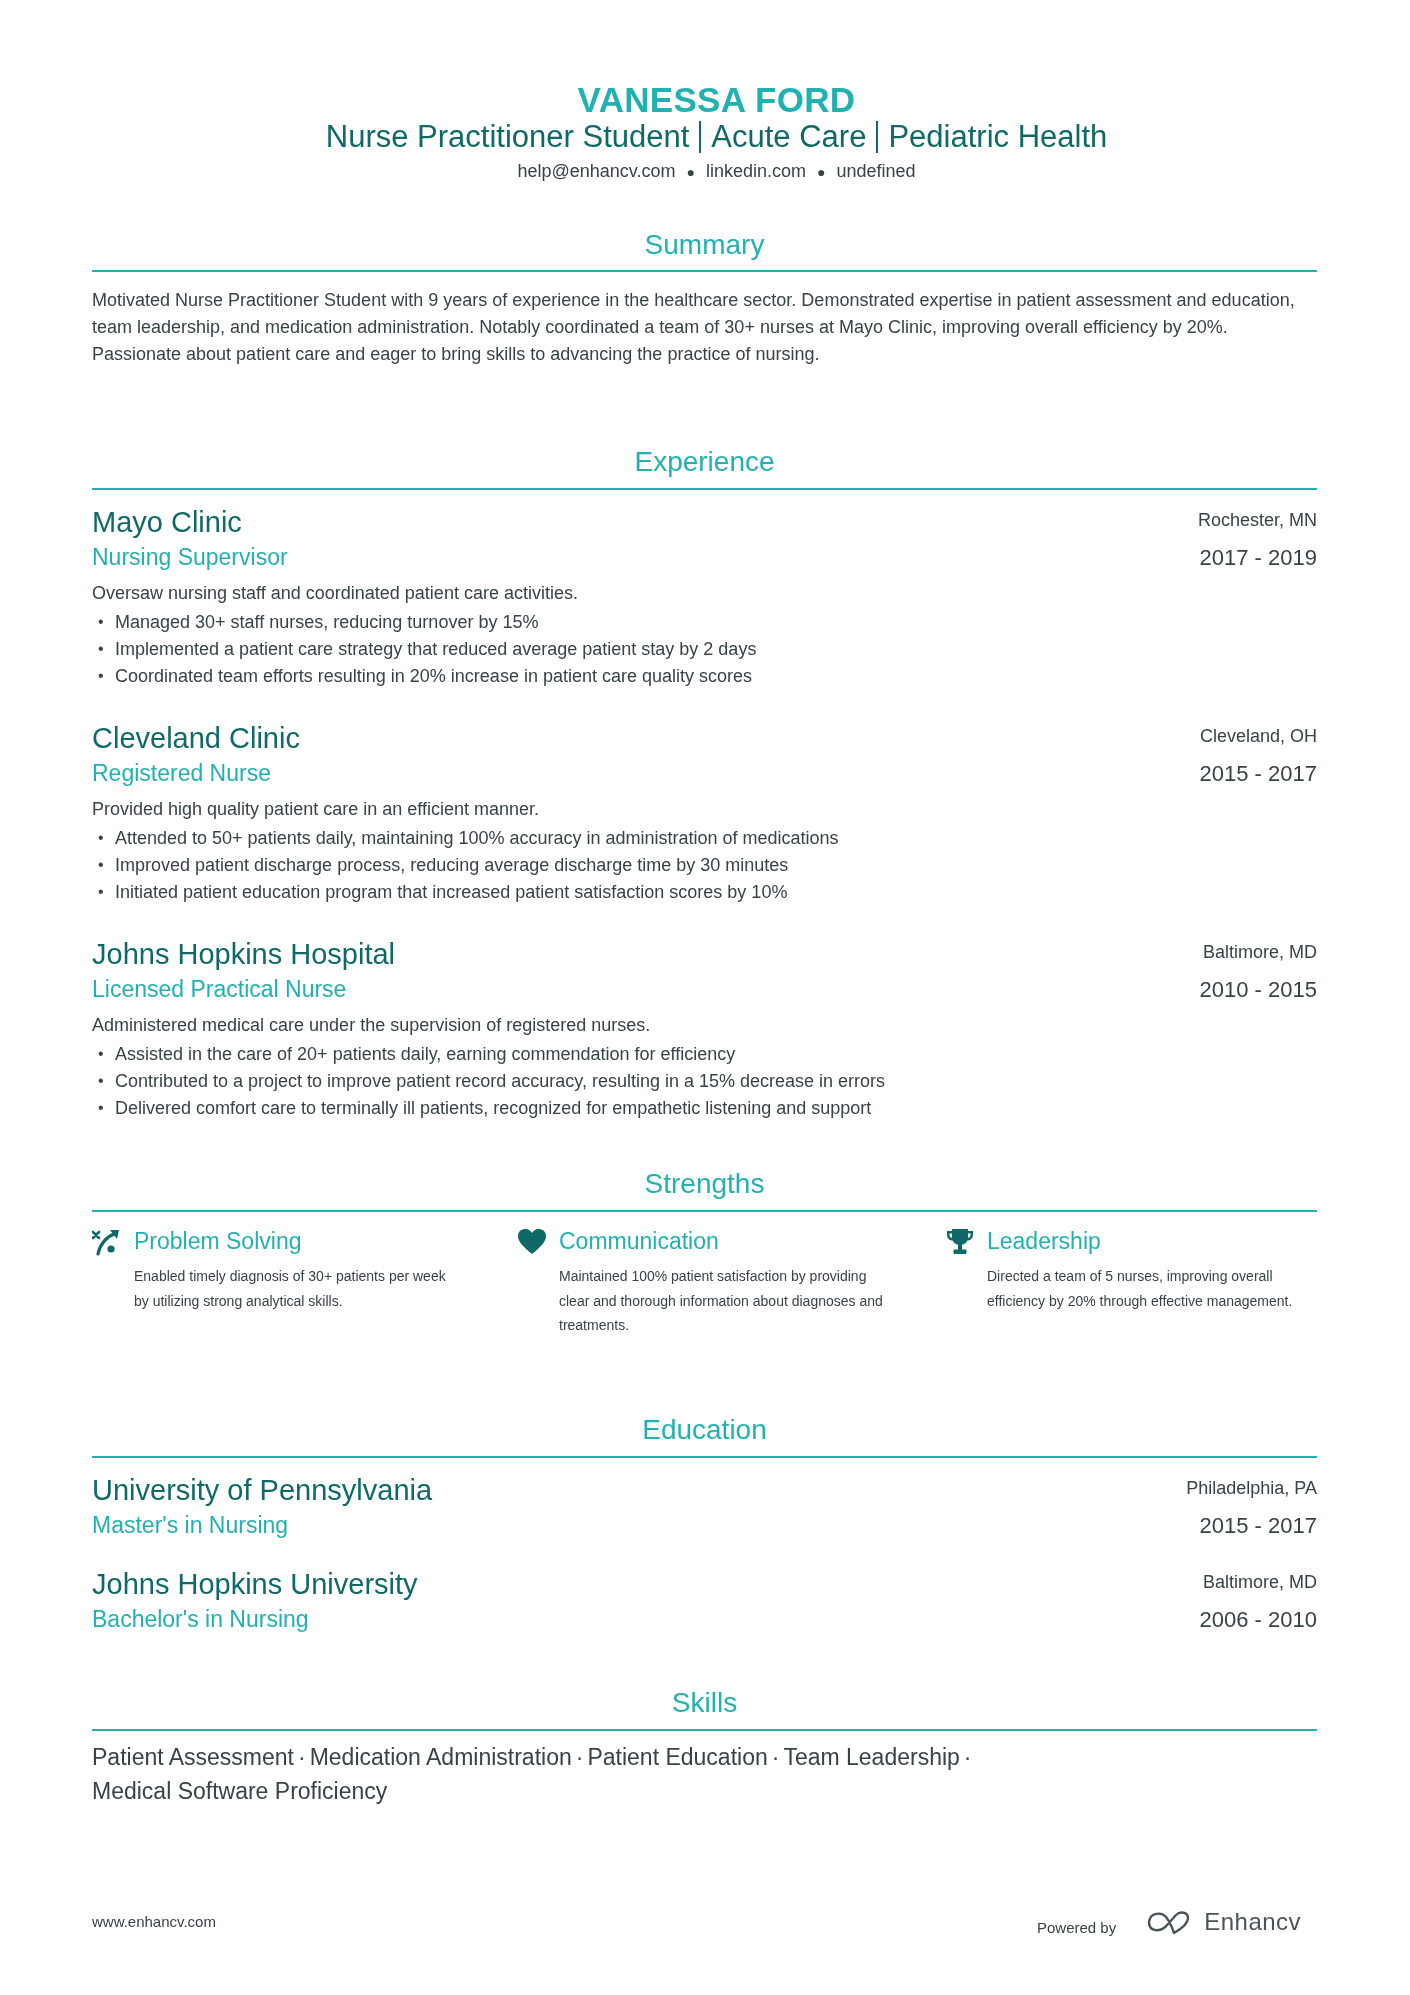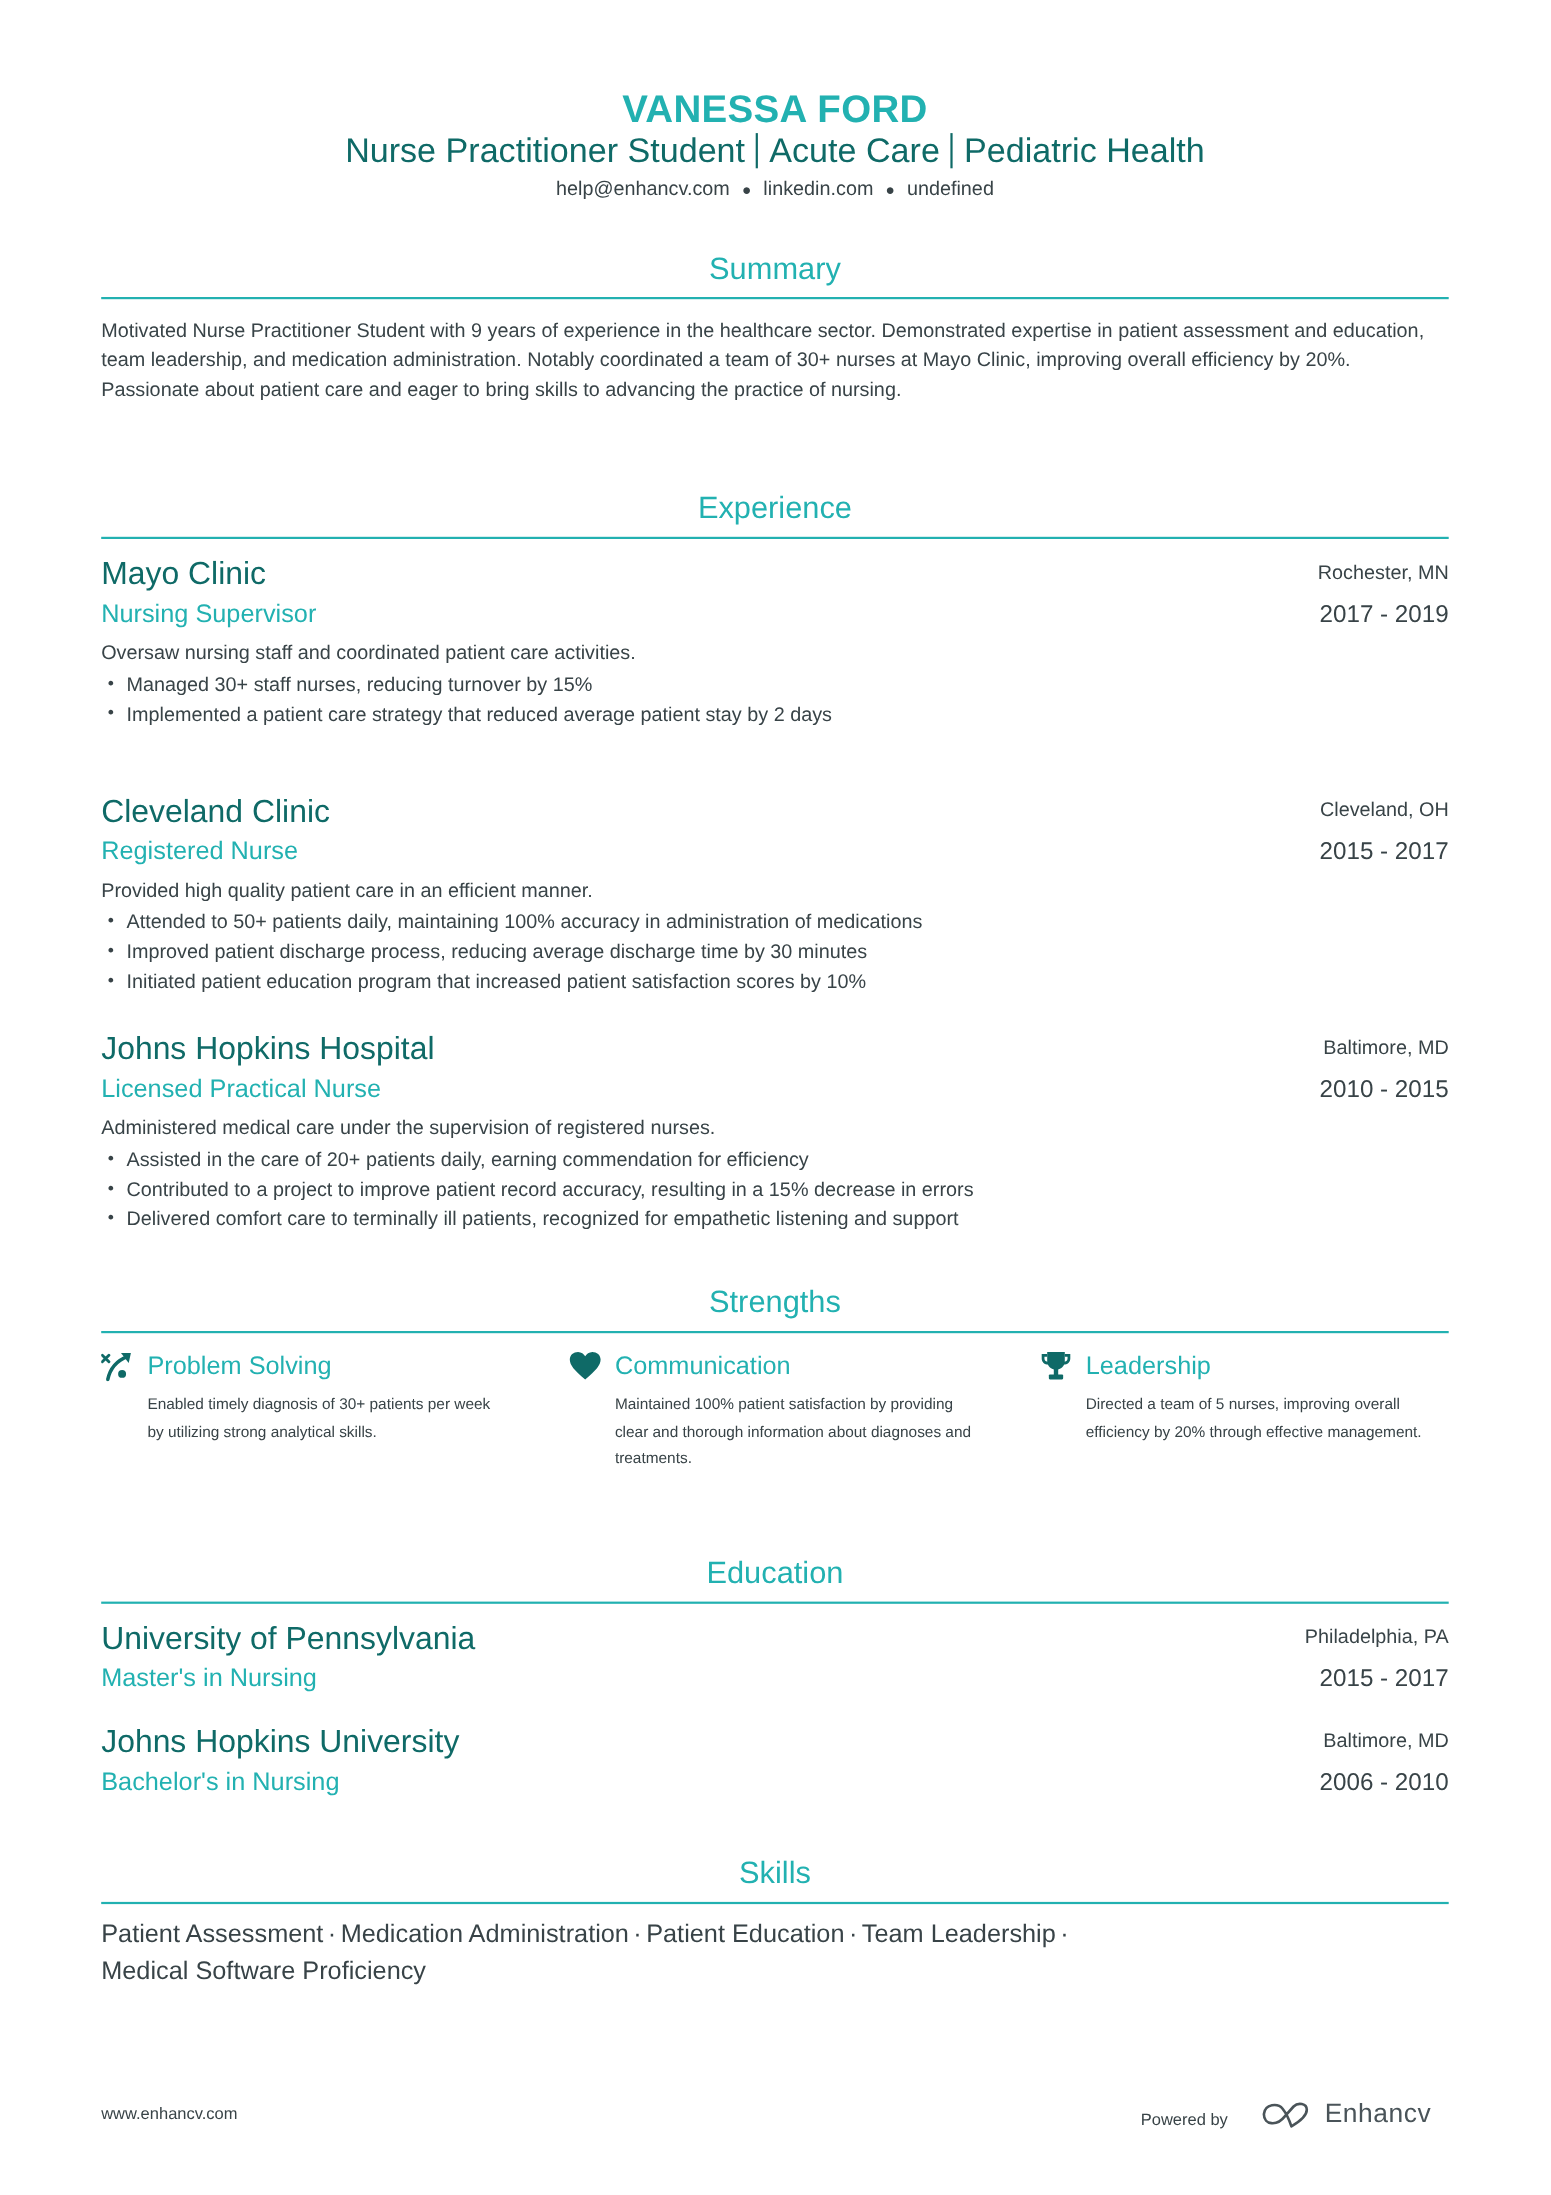--- a/index.html
+++ b/index.html
@@ -2,21 +2,21 @@
 <html><head>
 <meta charset="utf-8">
 <style>
   * { box-sizing: border-box; margin: 0; padding: 0; }
   html, body { width: 1410px; height: 1995px; background: #ffffff; overflow: hidden; }
   body { font-family: "Liberation Sans", "DejaVu Sans", sans-serif; color: #384347; position: relative; }
 
   .page { position: absolute; left: 92px; top: 0; width: 1225px; height: 1995px; }
 
   
-  .hdr { position: absolute; left: 0; width: 1225px; text-align: center; }
+  .hdr { position: absolute; left: 12px; width: 1225px; text-align: center; }
   .name { top: 82px; font-size: 35px; font-weight: bold; color: #22b1b1; letter-spacing: 0.3px; line-height: 36px; }
   .title { top: 120px; font-size: 31px; color: #0f6a67; line-height: 34px; }
   .title .sep { display: inline-block; width: 2px; height: 32px; background: #0f6a67; vertical-align: -6px; margin: 0 10px; }
   .contact { top: 160px; font-size: 18px; color: #384347; line-height: 22px; }
   .contact .dot { display: inline-block; margin: 0 11px; font-size: 14px; }
 
   
   .sec-title { position: absolute; left: 0; width: 1225px; text-align: center; font-size: 28px; color: #22b1b1; line-height: 32px; }
   .sec-rule { position: absolute; left: 0; width: 1225px; height: 2px; background: #22b1b1; }
 
@@ -72,20 +72,21 @@
 
   <div class="entry" style="top:505px;">
     <div class="org">Mayo Clinic</div>
     <div class="role">Nursing Supervisor</div>
     <div class="loc">Rochester, MN</div>
     <div class="dates">2017 - 2019</div>
     <div class="desc">Oversaw nursing staff and coordinated patient care activities.</div>
     <ul class="bullets">
       <li>Managed 30+ staff nurses, reducing turnover by 15%</li>
       <li>Implemented a patient care strategy that reduced average patient stay by 2 days</li>
+      <li>Coordinated team efforts resulting in 20% increase in patient care quality scores</li>
     </ul>
   </div>
 
   <div class="entry" style="top:721px;">
     <div class="org">Cleveland Clinic</div>
     <div class="role">Registered Nurse</div>
     <div class="loc">Cleveland, OH</div>
     <div class="dates">2015 - 2017</div>
     <div class="desc">Provided high quality patient care in an efficient manner.</div>
     <ul class="bullets">

